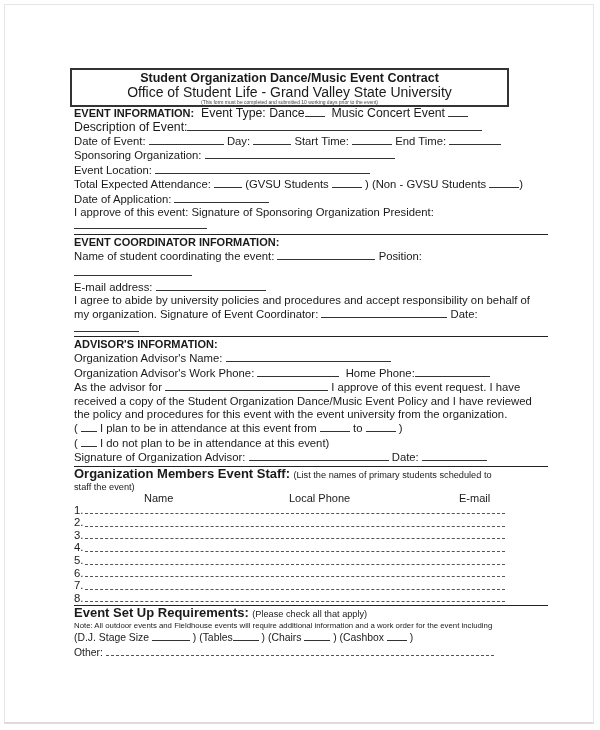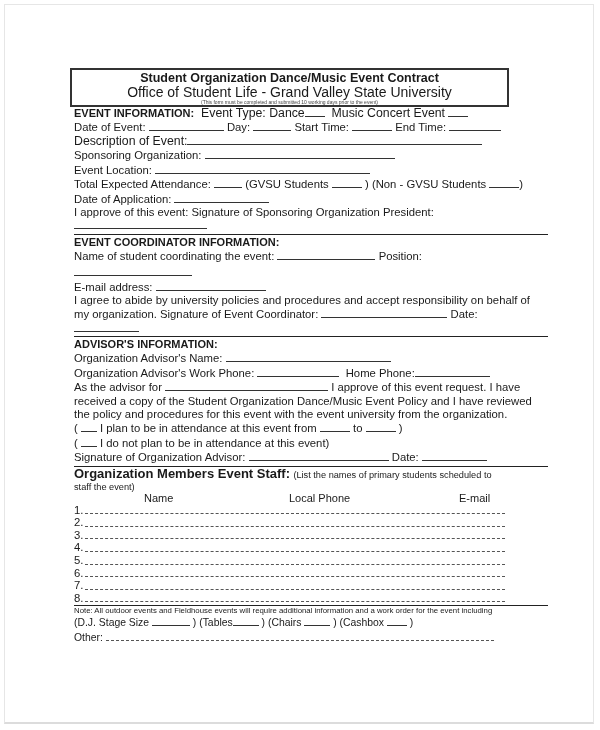--- a/index.html
+++ b/index.html
@@ -49,33 +49,33 @@
 </div>
 
 <div class="content">
 
   <div class="line big">
     <span class="h">EVENT INFORMATION:</span>
     &nbsp;<span>Event Type: Dance</span><span class="blank" style="width:20px"></span>
     &nbsp;<span>Music Concert Event</span>
     <span class="blank" style="width:20px"></span>
   </div>
+  <div class="line big">
+    <span>Description of Event:</span><span class="blank" style="width:295px"></span>
+  </div>
   <div class="line">
     <span>Date of Event:</span>
     <span class="blank" style="width:75px"></span>
     <span>Day:</span>
     <span class="blank" style="width:38px"></span>
     <span>Start Time:</span>
     <span class="blank" style="width:40px"></span>
     <span>End Time:</span>
     <span class="blank" style="width:52px"></span>
   </div>
-  <div class="line big">
-    <span>Description of Event:</span><span class="blank" style="width:295px"></span>
-  </div>
   <div class="line">
     <span>Sponsoring Organization:</span>
     <span class="blank" style="width:190px"></span>
   </div>
   <div class="line">
     <span>Event Location:</span>
     <span class="blank" style="width:215px"></span>
   </div>
   <div class="line">
     <span>Total Expected Attendance:</span>
@@ -209,20 +209,24 @@
         <span class="num">7.</span>
         <span class="dash"></span>
       </div>
     <div class="staff-row">
         <span class="num">8.</span>
         <span class="dash"></span>
       </div>
   </div>
   <div class="rule"></div>
 
+  <div class="line big">
+    <span class="h large">Event Set Up Requirements:</span>
+    <span class="small">(Please check all that apply)</span>
+  </div>
   <div class="tiny" style="font-size:7.8px;line-height:9px">Note: All outdoor events and Fieldhouse events will require additional information and a work order for the event including</div>
   <div class="line" style="font-size:10.4px">
     <span>(D.J. Stage Size</span>
     <span class="blank" style="width:38px"></span>
     <span>)  (Tables</span><span class="blank" style="width:26px"></span>
     <span>) (Chairs</span>
     <span class="blank" style="width:26px"></span>
     <span>) (Cashbox</span>
     <span class="blank" style="width:20px"></span>
     <span>)</span>

